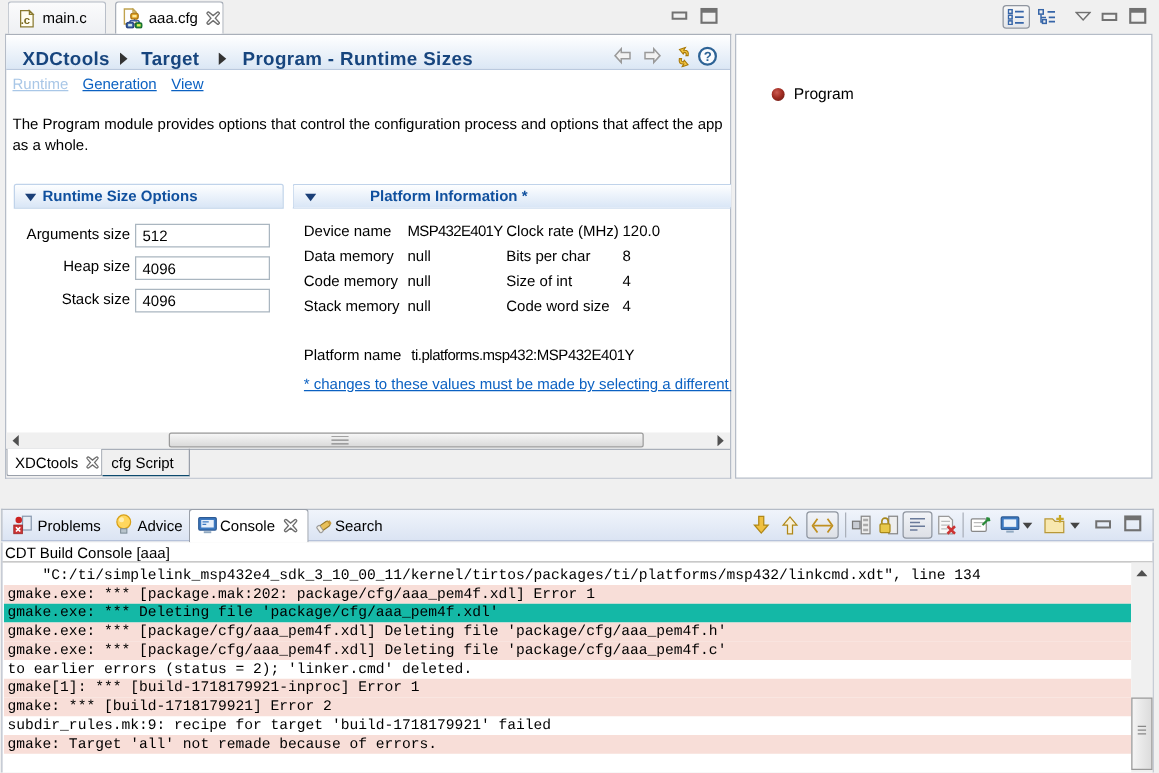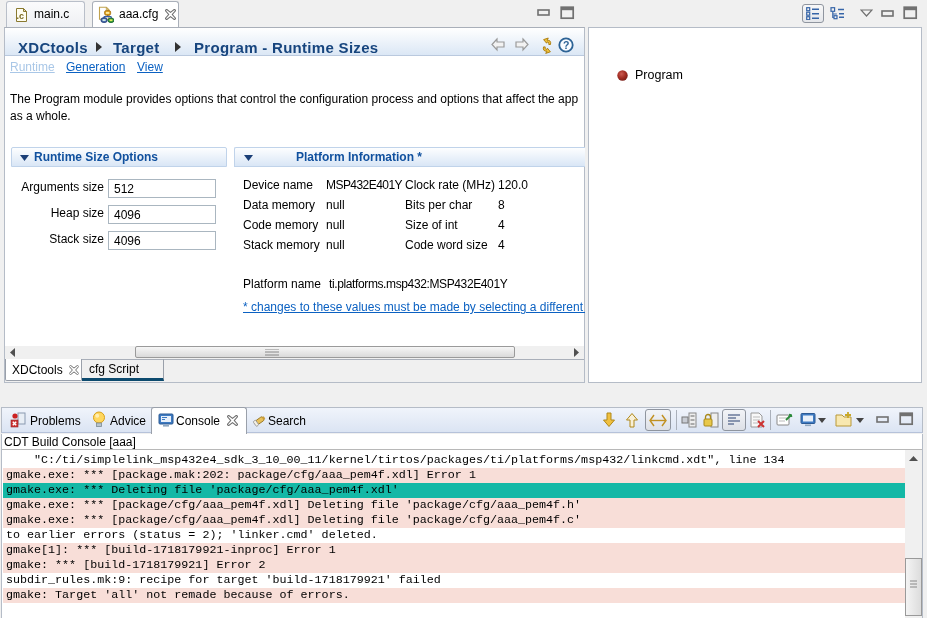--- a/index.html
+++ b/index.html
@@ -149,21 +149,21 @@
         <path d="M2 0 L7 4.5 L2 9 Z" fill="#505050"></path>
       </svg>
   </div>
 
   <div class="abs" style="left:1px; top:359px; width:579px; height:23px; background:#f0f0f0; border-top:1px solid #a9afb9;"></div>
   <div class="abs" style="left:1px; top:359px; width:77px; height:22px; background:#fff; border:1px solid #9aa0aa; border-top:none; border-radius:0 0 2px 2px; font-size:12px; display:flex; align-items:center; padding-left:6px;">XDCtools
     <svg width="10" height="10" viewBox="0 0 11 11" style="margin-left:6px;">
       <path d="M1.6 0.3 L5.5 3.4 L9.4 0.3 L10.7 1.6 L7.3 5.5 L10.7 9.4 L9.4 10.7 L5.5 7.6 L1.6 10.7 L0.3 9.4 L3.7 5.5 L0.3 1.6 Z" fill="none" stroke="#6e6e6e" stroke-width="1.1"></path>
     </svg>
   </div>
-  <div class="abs" style="left:78px; top:359px; width:82px; height:22px; border-right:1px solid #9aa0aa; border-bottom:3px solid #0c4a6e; font-size:12px; display:flex; align-items:center; padding-left:7px; color:#000;">cfg Script</div>
+  <div class="abs" style="left:78px; top:359px; width:70px; height:22px; border-right:1px solid #9aa0aa; border-bottom:1px solid #0c4a6e; font-size:12px; display:flex; align-items:center; padding-left:7px; color:#000;">cfg Script</div>
 </div>
 
 <div class="abs" style="left:588px; top:0; width:335px; height:383px;">
   <div class="abs" style="left:0;top:27px;width:334px;height:356px;background:#fff;border:1px solid #b5bcc7;"></div>
 
 
   <div class="abs" style="left:214px; top:4px; width:22px; height:19px; border:1px solid #8f959f; border-radius:3px; background:linear-gradient(#f8f8f8,#e4e6ea);"></div>
   <svg class="abs" style="left:218px;top:7px;" width="14" height="13" viewBox="0 0 14 13">
     <rect x="0.7" y="0.7" width="3" height="3" fill="none" stroke="#3665a8" stroke-width="1.2"></rect>
     <rect x="0.7" y="5.2" width="3" height="3" fill="none" stroke="#3665a8" stroke-width="1.2"></rect>

